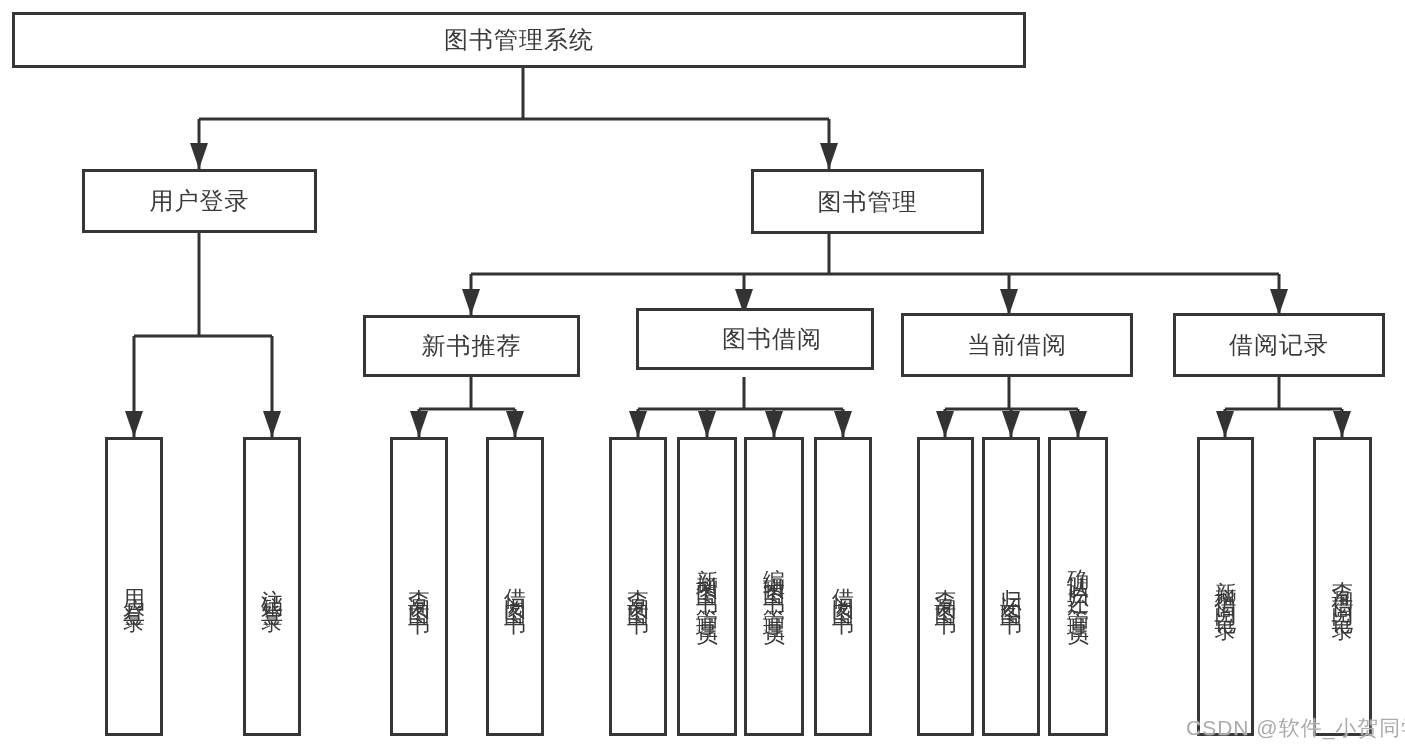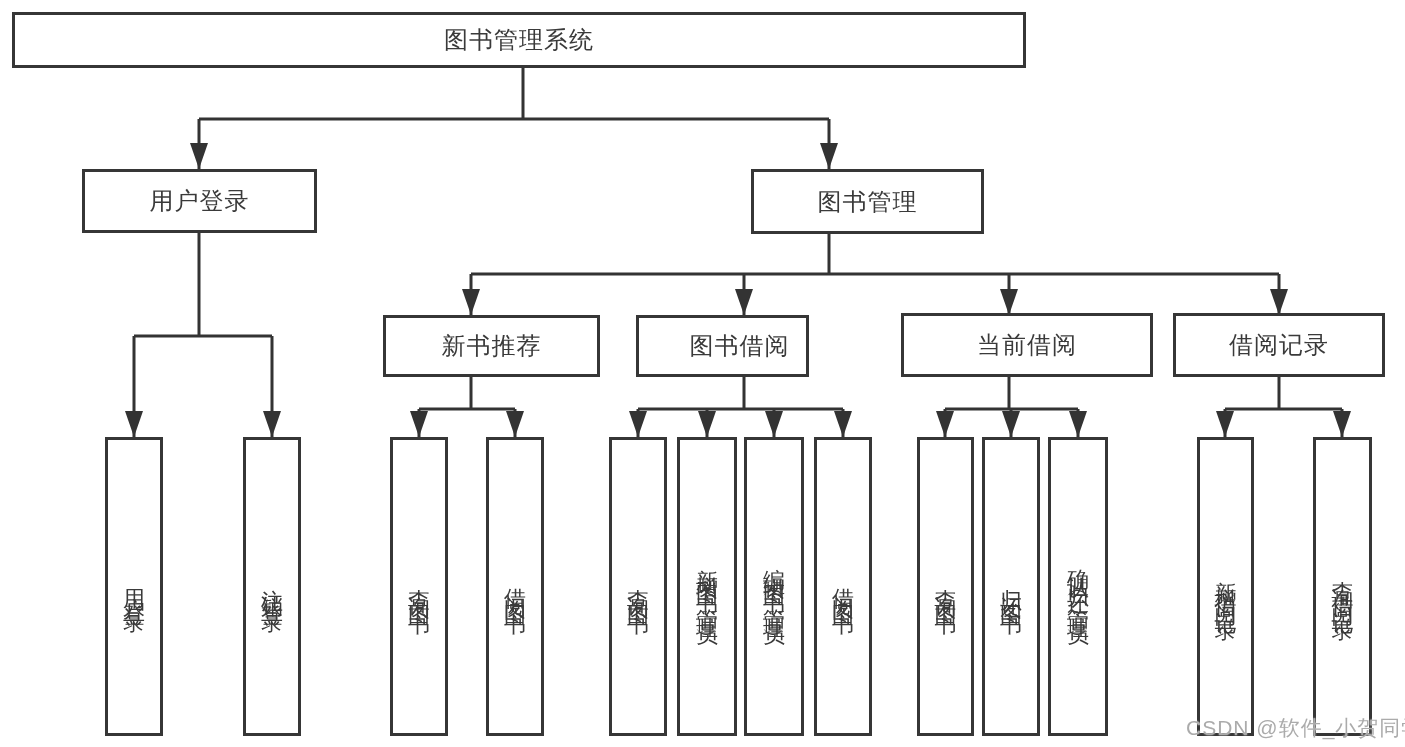--- a/index.html
+++ b/index.html
@@ -26,23 +26,23 @@
     font-size:22px;
     writing-mode:vertical-rl;
     text-orientation:mixed;
     letter-spacing:8px;
     line-height:1;
   }
   
   .n-root{left:12px;top:12px;width:1014px;height:56px;}
   .n-userlogin{left:82px;top:169px;width:235px;height:64px;}
   .n-bookmgmt{left:713px;top:169px;width:233px;height:65px;margin-left:38px;}
-  .n-newbook{left:363px;top:315px;width:217px;height:62px;margin-left:20px;}
-  .n-bookborrow{left:636px;top:315px;width:173px;height:62px;padding-left:34px;}
-  .n-currborrow{left:901px;top:313px;width:252px;height:64px;}
+  .n-newbook{left:363px;top:315px;width:217px;height:62px;}
+  .n-bookborrow{left:636px;top:308px;width:238px;height:62px;padding-left:34px;}
+  .n-currborrow{left:901px;top:313px;width:232px;height:64px;}
   .n-borrowrec{left:1173px;top:313px;width:212px;height:64px;}
   
   .v1{left:105px;}  .v2{left:243px;}
   .v3{left:390px;}  .v4{left:486px;}
   .v5{left:609px;}  .v6{left:677px;width:60px;}
   .v7{left:744px;width:60px;} .v8{left:814px;}
   .v9{left:917px;width:57px;} .v10{left:982px;}
   .v11{left:1048px;width:60px;}
   .v12{left:1197px;width:57px;} .v13{left:1313px;width:59px;}
   #watermark{

